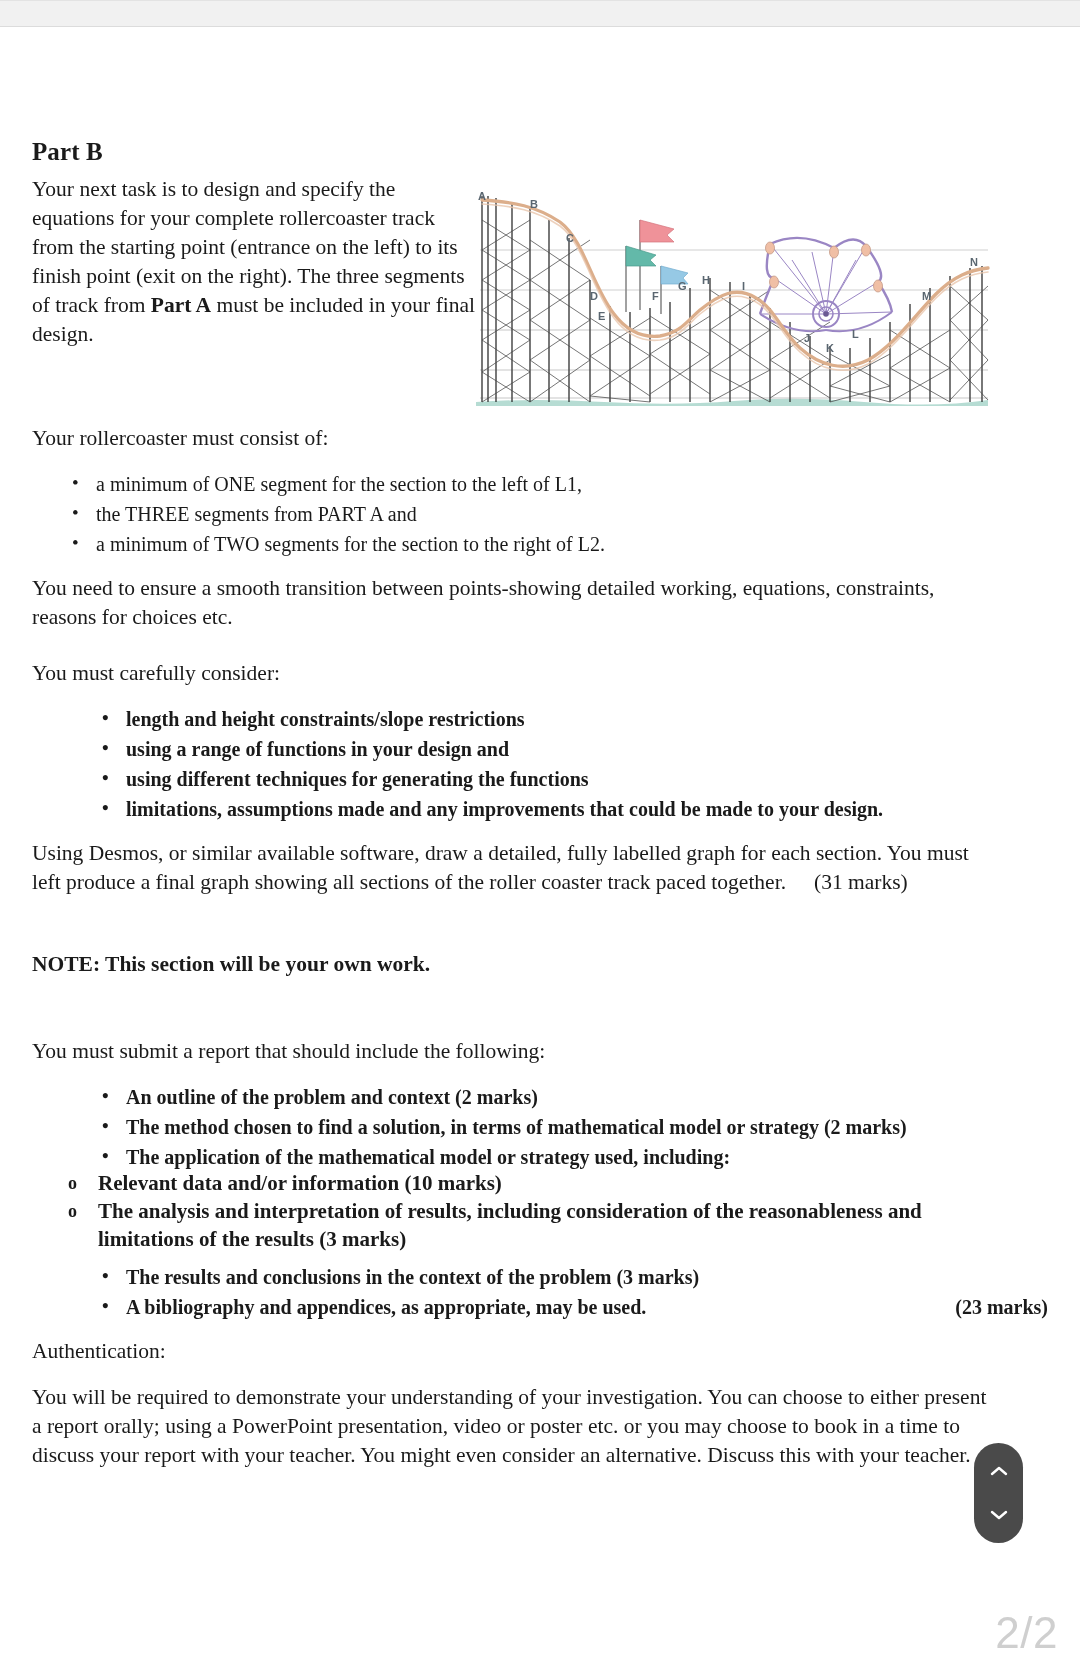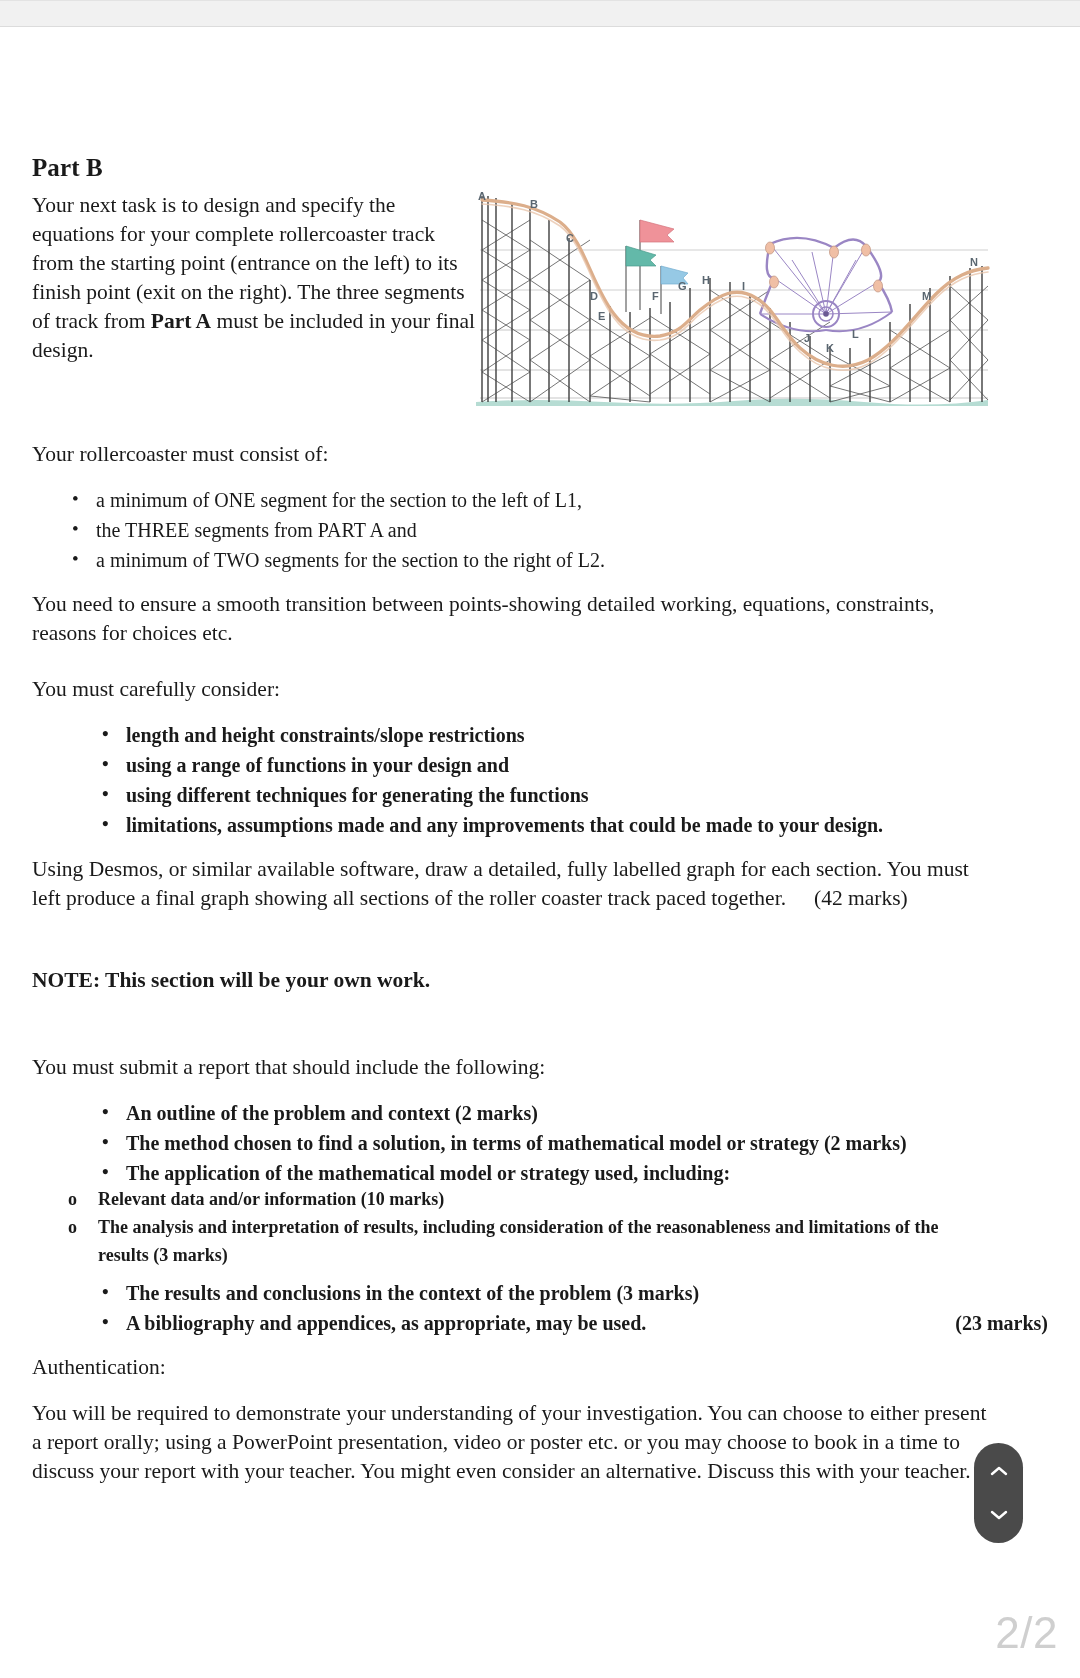--- a/index.html
+++ b/index.html
@@ -29,21 +29,21 @@
   #page-sheet {
     position: absolute;
     top: 28px; left: 0;
     width: 1080px;
     height: 1650px;
     background: #ffffff;
   }
 
   #doc {
     position: absolute;
-    top: 16px; left: 0;
+    top: 0; left: 0;
     width: 1080px;
     padding: 110px 90px 0 32px;
   }
 
   h1.part-heading {
     font-size: 25px;
     font-weight: bold;
     margin: 0 0 9px 0;
     letter-spacing: .1px;
   }
@@ -94,21 +94,21 @@
   ul.lvl1 { margin-left: 30px; }
   ul.lvl1b { margin-left: 60px; font-weight: bold; }
 
   ul.sub {
     list-style: none;
     margin: 0;
     padding: 0;
   }
   ul.sub > li {
     position: relative;
-    font-size: 18px;
+    font-size: 21px;
     line-height: 28px;
     padding-left: 38px;
     margin-left: 28px;
   }
   ul.sub > li::before {
     content: "o";
     position: absolute;
     left: 8px;
     top: 0;
     font-size: 18px;
@@ -388,21 +388,21 @@
 
     <p class="para">You must carefully consider:</p>
 
     <ul class="bul lvl1b">
       <li>length and height constraints/slope restrictions</li>
       <li>using a range of functions in your design and</li>
       <li>using different techniques for generating the functions</li>
       <li>limitations, assumptions made and any improvements that could be made to your design.</li>
     </ul>
 
-    <p class="para desmos-para"><span>Using Desmos, or similar available software, draw a detailed, fully labelled graph for each section. You must left produce a final graph showing all sections of the roller coaster track paced together.</span><span class="trailing-marks">(42 marks)</span></p>
+    <p class="para desmos-para"><span>Using Desmos, or similar available software, draw a detailed, fully labelled graph for each section. You must left produce a final graph showing all sections of the roller coaster track paced together.</span><span class="trailing-marks">(31 marks)</span></p>
 
     <div class="gap-md"></div>
 
     <p class="note-bold">NOTE: This section will be your own work.</p>
 
     <div class="gap-lg"></div>
 
     <p class="para">You must submit a report that should include the following:</p>
 
     <ul class="bul lvl1b">

